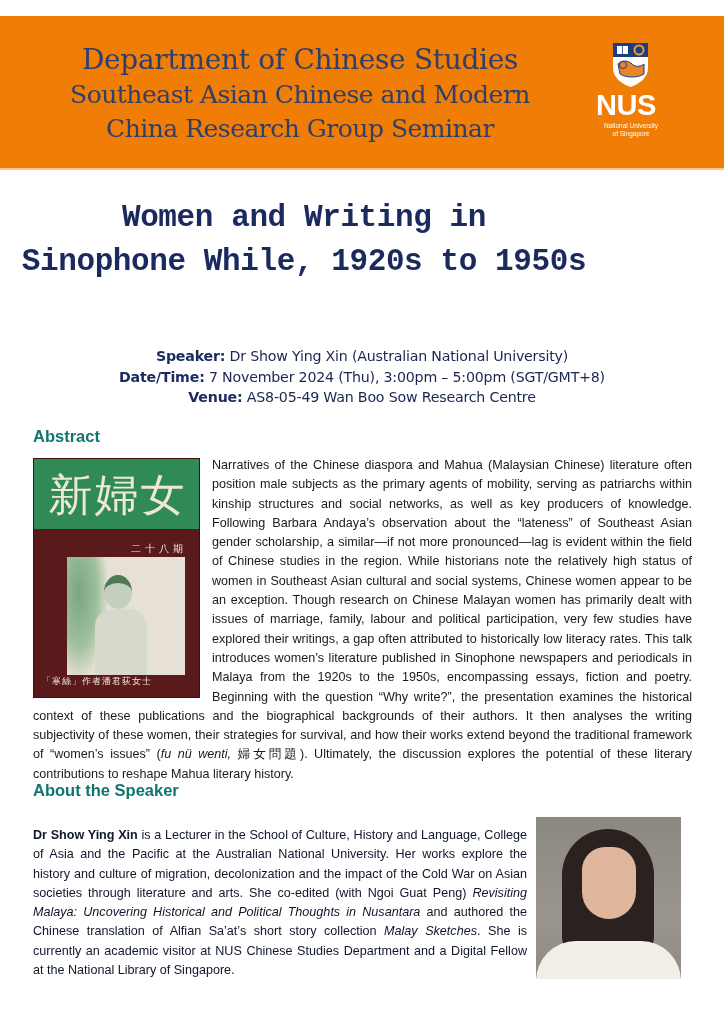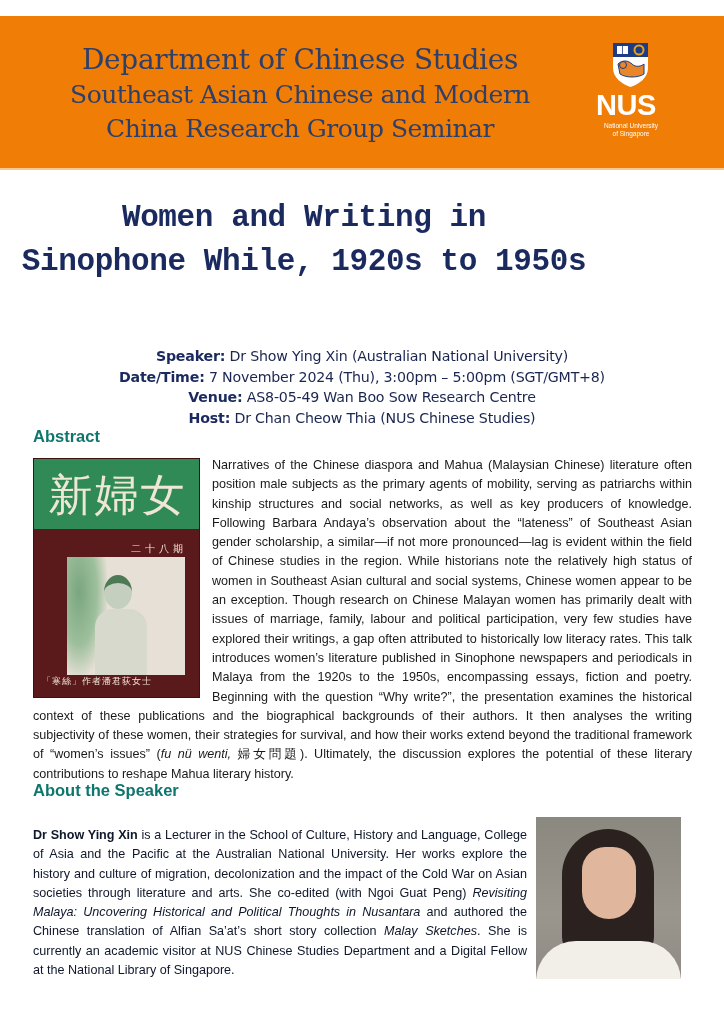--- a/index.html
+++ b/index.html
@@ -163,23 +163,20 @@
 <div class="details">
   <div>
     <span class="lbl">Speaker:</span><span> Dr Show Ying Xin (Australian National University)</span>
   </div>
   <div>
     <span class="lbl">Date/Time:</span><span> 7 November 2024 (Thu), 3:00pm – 5:00pm (SGT/GMT+8)</span>
   </div>
   <div>
     <span class="lbl">Venue:</span><span> AS8-05-49 Wan Boo Sow Research Centre</span>
   </div>
-  <div>
-    <span class="lbl">Host:</span><span> Dr Chan Cheow Thia (NUS Chinese Studies)</span>
-  </div>
 </div>
 
 <div class="section-heading" style="top:426px;">Abstract</div>
 
 <div class="abstract">
   <div class="cover">
     <div class="cover-top"></div>
     <div class="cover-masthead">新婦女</div>
     <div class="cover-issue">二十八期</div>
     <div class="cover-photo">

